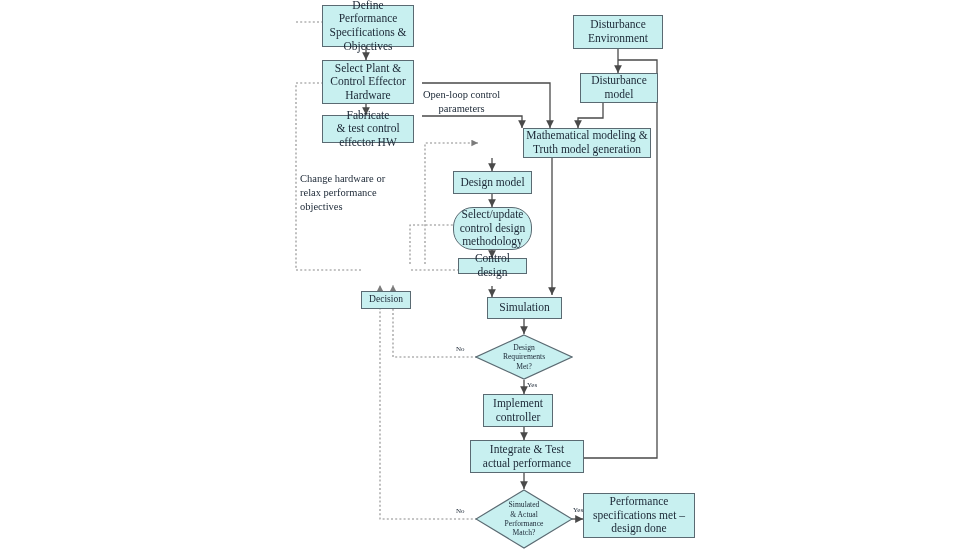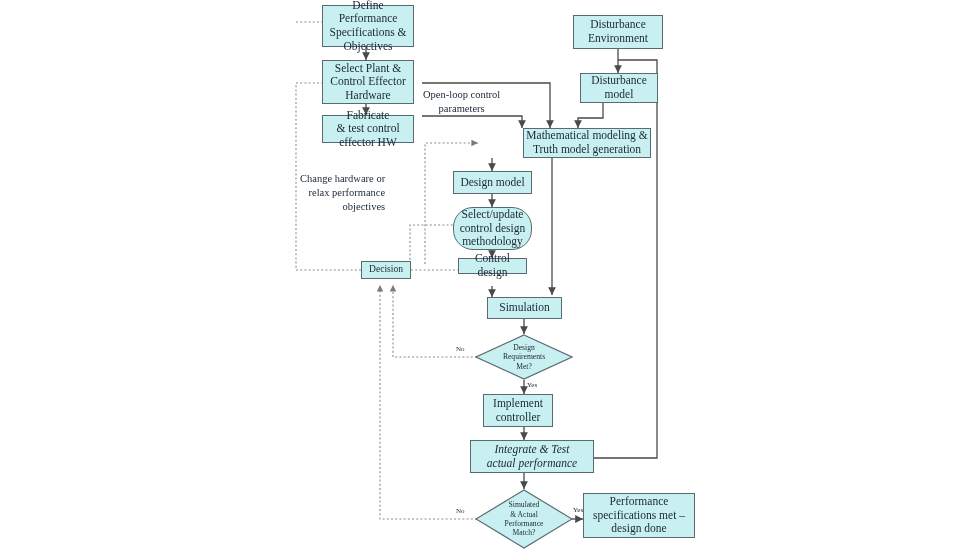--- a/index.html
+++ b/index.html
@@ -28,21 +28,21 @@
     color: #1b2735;
     display: flex;
     align-items: center;
     justify-content: center;
     text-align: center;
     line-height: 1.18;
     font-size: 11.5px;
     white-space: pre-line;
     z-index: 3;
   }
-  .node.small { font-size: 9.5px; }
+  .node.small { font-size: 9.5px; margin-top: 30px; }
   .diamond-wrap {
     position: absolute;
     z-index: 3;
   }
   .diamond-wrap svg { position: absolute; top: 0; left: 0; }
   .diamond-label {
     position: absolute;
     top: 0; left: 0;
     width: 100%; height: 100%;
     display: flex;
@@ -54,21 +54,20 @@
     color: #1b2735;
     white-space: pre-line;
   }
   .free-text {
     position: absolute;
     font-size: 10.5px;
     color: #1b2735;
     line-height: 1.35;
     white-space: pre-line;
     z-index: 2;
-    text-align: right;
   }
   .edge-label {
     position: absolute;
     font-size: 7px;
     color: #1b2735;
     z-index: 4;
   }
 </style>
 </head>
 <body>
@@ -170,21 +169,21 @@
   <div class="node" style="left:458px; top:258px; width:69px; height:16px;">Control
 design</div>
 
   <div class="node" style="left:487px; top:297px; width:75px; height:22px;">Simulation</div>
 
   <div class="node small" style="left:361px; top:261px; width:50px; height:18px;">Decision</div>
 
   <div class="node" style="left:483px; top:394px; width:70px; height:33px;">Implement
 controller</div>
 
-  <div class="node" style="left:470px; top:440px; width:124px; height:33px;font-style:italic;">Integrate &amp; Test
+  <div class="node" style="left:470px; top:440px; width:114px; height:33px;">Integrate &amp; Test
 actual performance</div>
 
   <div class="node" style="left:583px; top:493px; width:112px; height:45px;">Performance
 specifications met –
 design done</div>
 
   <div class="diamond-wrap" style="left:475px; top:334px; width:98px; height:46px;">
     <svg width="98" height="46" viewBox="0 0 98 46">
       <polygon points="49,1 97,23 49,45 1,23" fill="#c8f0f0" stroke="#5a6a72" stroke-width="1.2"></polygon>
     </svg>

